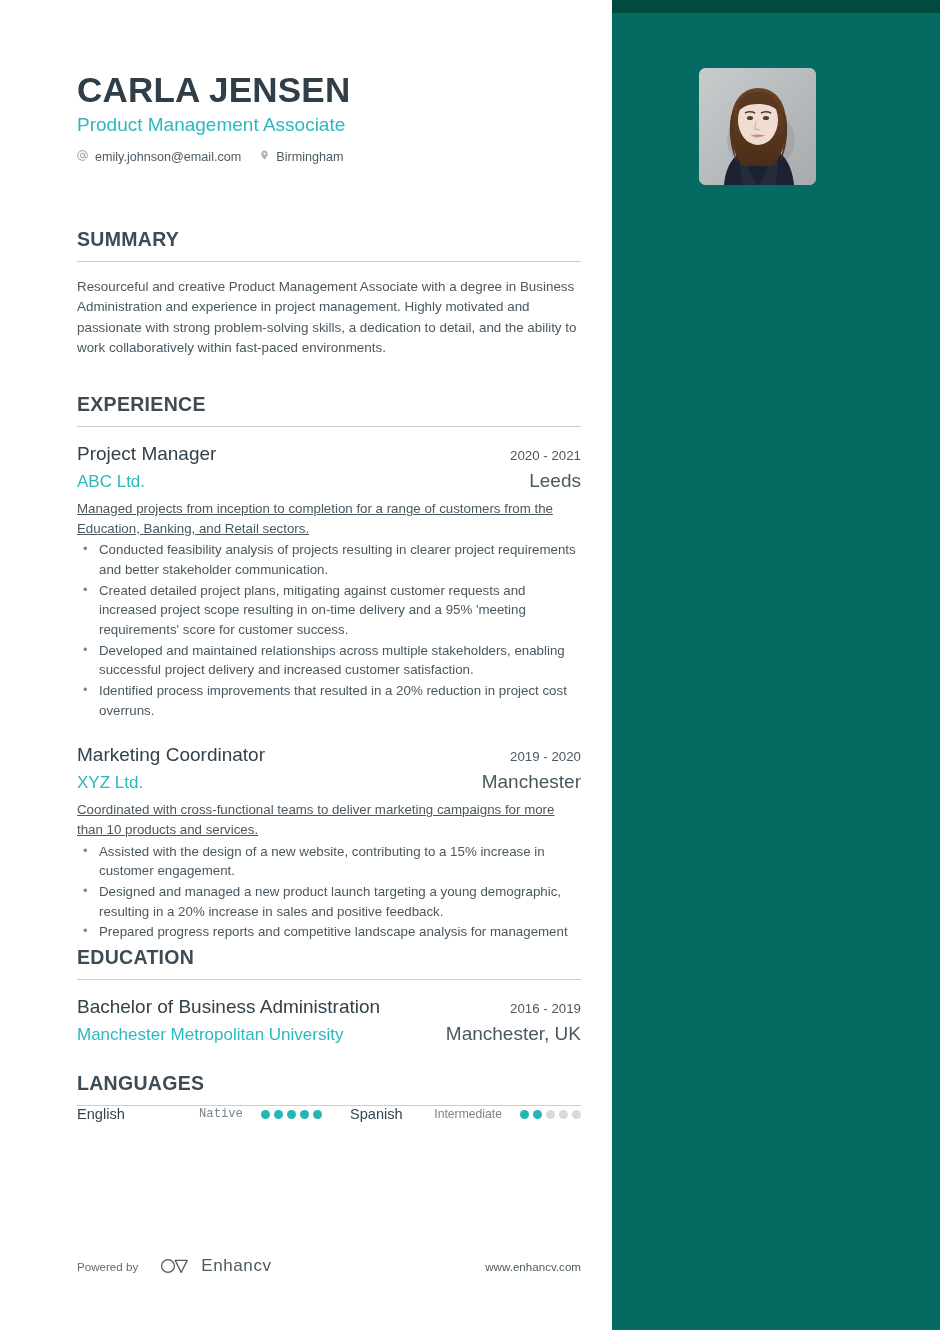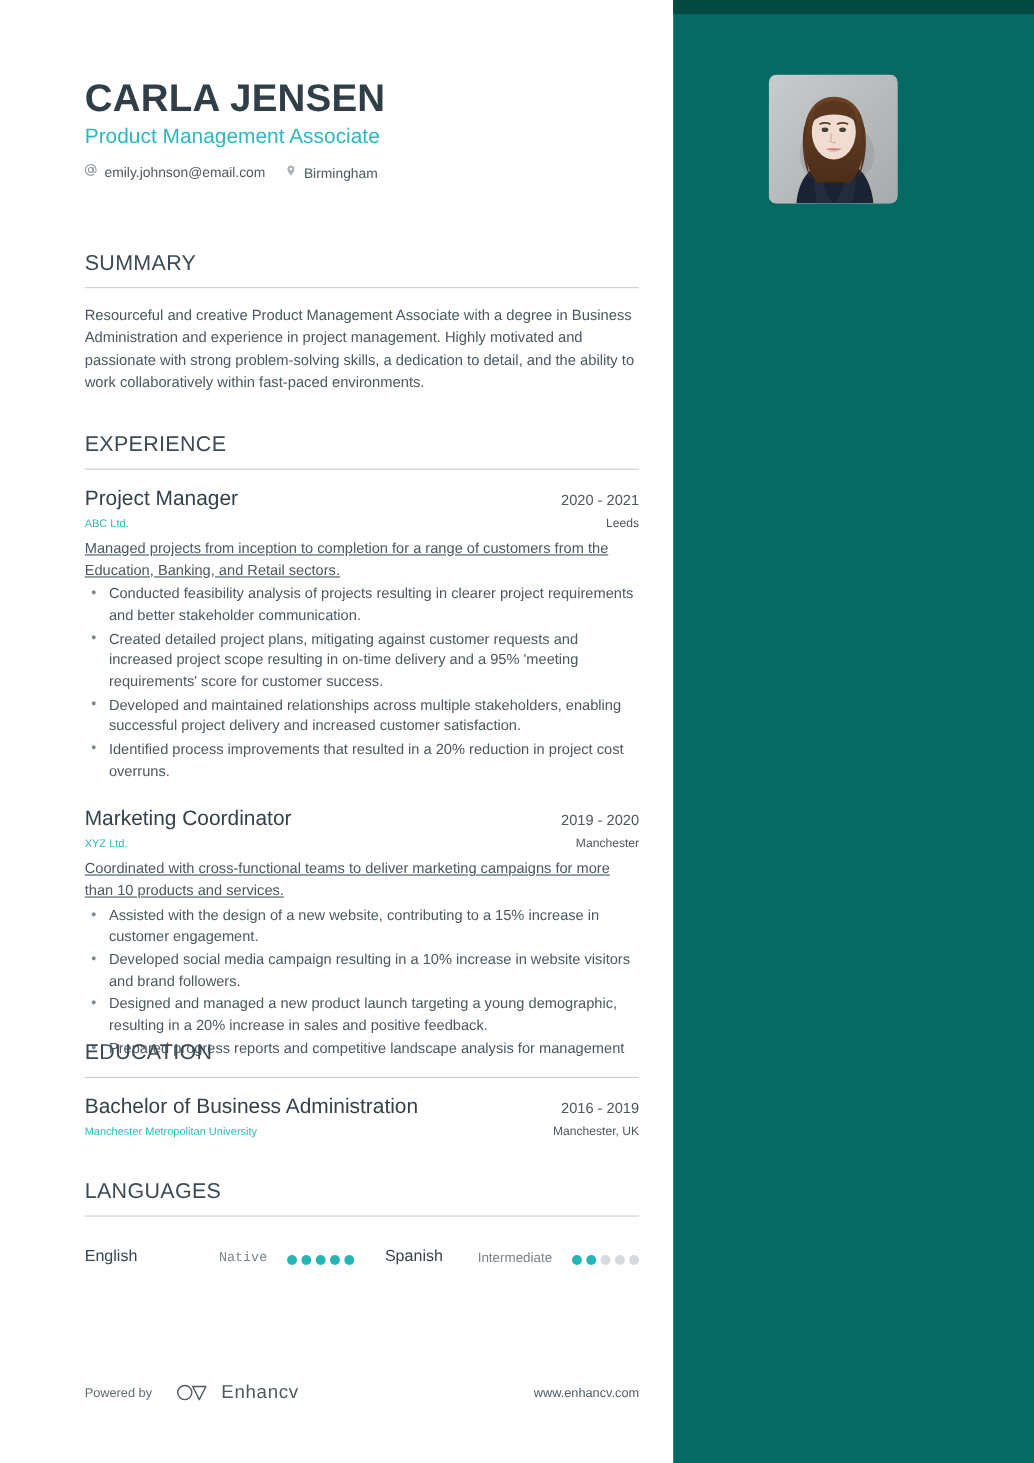--- a/index.html
+++ b/index.html
@@ -43,33 +43,33 @@
   }
   .contacts {
     position: absolute; left: 76px; top: 144px;
     display: flex; align-items: flex-start; gap: 18px;
   }
   .contact { display: flex; align-items: center; gap: 6px; }
   .contact-txt { font-size: 12.6px; color: #4c5a63; white-space: nowrap; }
 
   .sec { position: absolute; left: 77px; width: 504px; }
   .sec-heading {
-    font-size: 19.5px; color: #3d4b55; font-weight: 400;
+    font-size: 19.5px; color: #3d4b55; font-weight: 700;
     letter-spacing: 0.3px; white-space: nowrap;
   }
   .sec-rule { margin-top: 10px; height: 1px; width: 504px; background: #c9ced2; }
 
   .para { font-size: 13.4px; line-height: 1.52; color: #4a5860; }
 
   .entry { position: relative; }
   .entry-row { display: flex; justify-content: space-between; align-items: baseline; }
   .entry-title { font-size: 19px; color: #33414b; font-weight: 400; }
   .entry-meta { font-size: 13.3px; color: #4a5860; white-space: nowrap; }
-  .entry-org { font-size: 10px; color: #2cb8bd; font-weight: 400; }
-  .entry-loc { font-size: 11px; color: #4a5860; white-space: nowrap; }
+  .entry-org { font-size: 17px; color: #2cb8bd; font-weight: 400; }
+  .entry-loc { font-size: 19px; color: #4a5860; white-space: nowrap; }
   .entry-desc { font-size: 13.3px; line-height: 1.48; color: #4a5860; margin-top: 7px; text-decoration: underline; }
 
   ul.bullets { list-style: none; margin-top: 2px; }
   ul.bullets li {
     position: relative; padding-left: 22px;
     font-size: 13.3px; line-height: 1.48; color: #4a5860;
     margin-top: 1px;
   }
   ul.bullets li::before {
     content: "•"; position: absolute; left: 6px; top: -1px;
@@ -196,21 +196,20 @@
           <span class="entry-title">Marketing Coordinator</span>
           <span class="entry-meta">2019 - 2020</span>
         </div>
         <div class="entry-row" style="margin-top:5px;">
           <span class="entry-org">XYZ Ltd.</span>
           <span class="entry-loc">Manchester</span>
         </div>
         <div class="entry-desc">Coordinated with cross-functional teams to deliver marketing campaigns for more than 10 products and services.</div>
         <ul class="bullets">
           <li>Assisted with the design of a new website, contributing to a 15% increase in customer engagement.</li>
-          <li>Developed social media campaign resulting in a 10% increase in website visitors and brand followers.</li>
           <li>Designed and managed a new product launch targeting a young demographic, resulting in a 20% increase in sales and positive feedback.</li>
           <li>Prepared progress reports and competitive landscape analysis for management</li>
         </ul>
       </div>
     </div>
 
     <div class="sec" style="top:942px;">
       <div class="sec-heading">EDUCATION</div>
       <div class="sec-rule"></div>
       <div class="entry" style="margin-top:16px;">
@@ -222,21 +221,21 @@
           <span class="entry-org">Manchester Metropolitan University</span>
           <span class="entry-loc">Manchester, UK</span>
         </div>
       </div>
     </div>
 
     <div class="sec" style="top:1068px;">
       <div class="sec-heading">LANGUAGES</div>
       <div class="sec-rule"></div>
 
-      <div class="lang-row" style="margin-top:28px;align-items:flex-end;">
+      <div class="lang-row" style="margin-top:0;">
         <span class="lang-name" style="width:120px;">English</span>
         <span class="lang-level" style="width:72px; text-align:right;font-family:Liberation Mono, monospace;">Native</span>
         <span class="dots" style="margin-left:18px; width:66px;">
           <i class="dot on"></i>
             <i class="dot on"></i>
             <i class="dot on"></i>
             <i class="dot on"></i>
             <i class="dot on"></i>
         </span>
         <span class="lang-name" style="margin-left:28px; width:96px;">Spanish</span>

